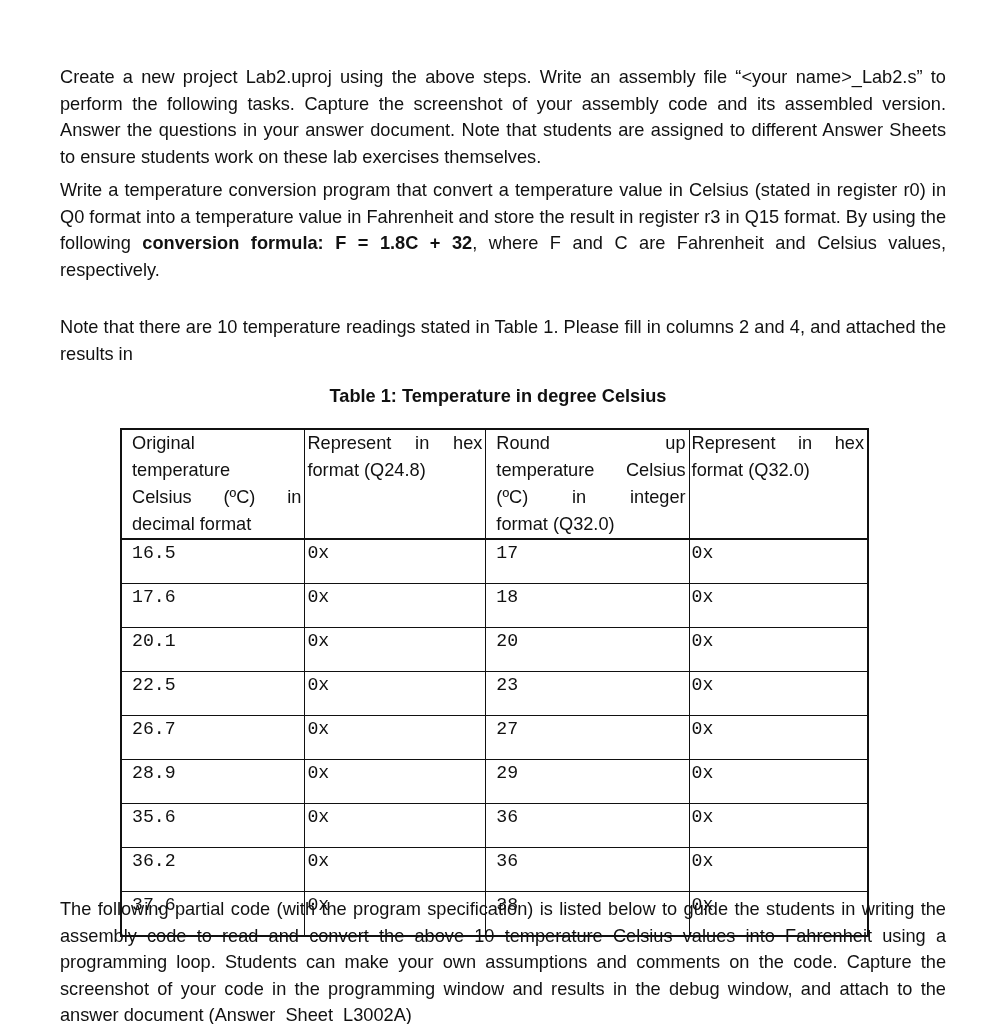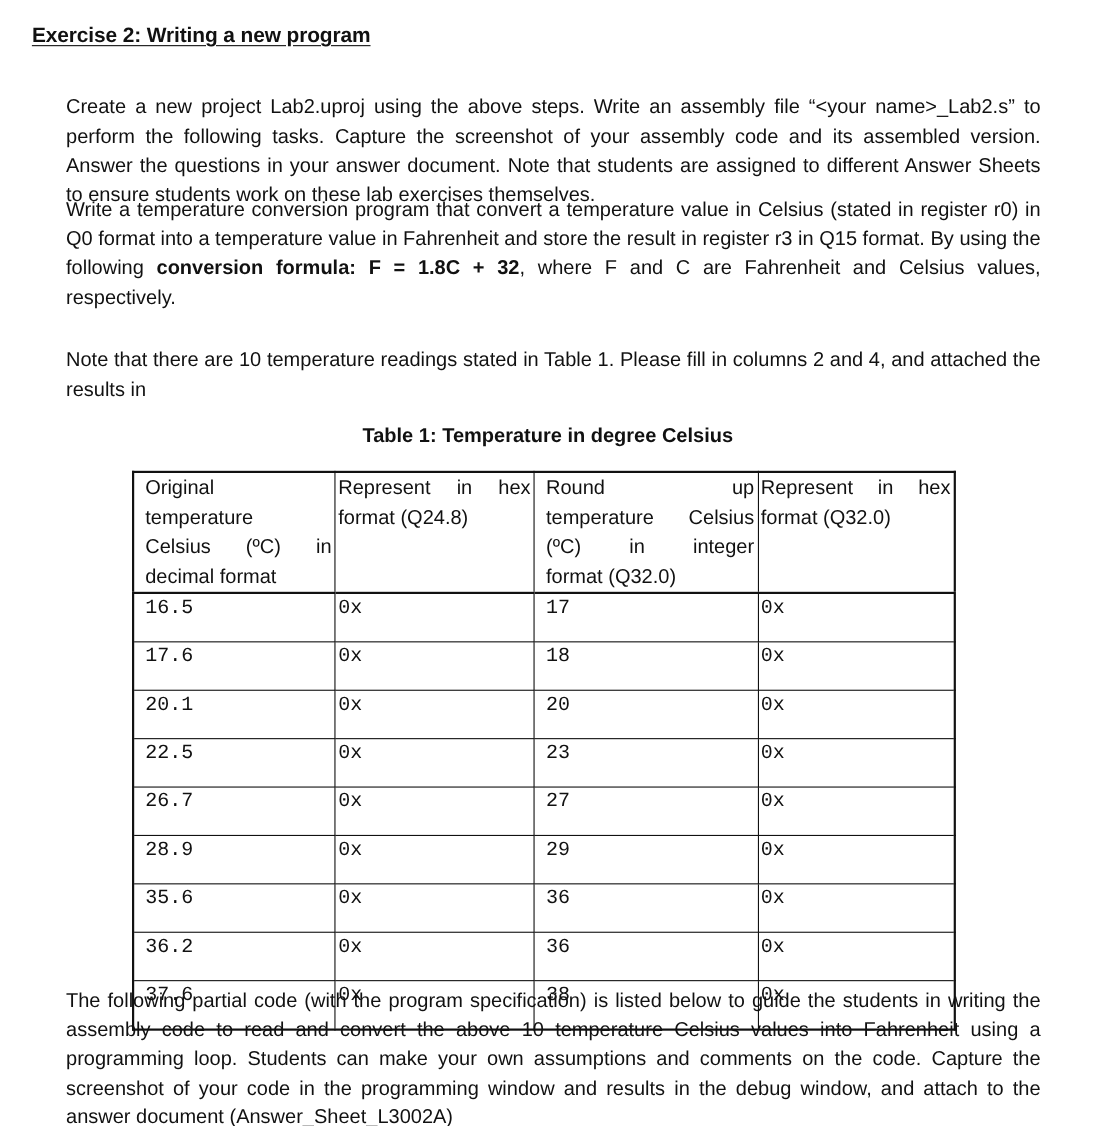--- a/index.html
+++ b/index.html
@@ -34,21 +34,21 @@
     .para {
       position: absolute;
       left: 60px;
       width: 886px;
       font-size: 18.2px;
       line-height: 26.6px;
       text-align: justify;
       text-align-last: left;
     }
     .para b { font-weight: bold; }
-    #p1 { top: 64px; margin-top: 20px; }
+    #p1 { top: 64px; }
     #p2 { top: 177px; }
     #p3 { top: 314px; }
     #p4 { top: 896px; }
 
     .caption {
       position: absolute;
       left: 0;
       width: 1004px;
       top: 386px;
       text-align: center;
@@ -93,21 +93,20 @@
       font-family: Liberation Mono, monospace;
     }
     .hdr-cell .line { display: block; text-align: justify; text-align-last: justify; }
     .hdr-cell .line.last { text-align-last: left; }
   </style>
 </head>
 <body>
 
 <div class="page">
 
-  <div class="heading">Exercise 2: Writing a new program</div>
 
   <div class="para" id="p1">Create a new project Lab2.uproj using the above steps.  Write an assembly file “&lt;your name&gt;_Lab2.s” to perform the following tasks. Capture the screenshot of your assembly code and its assembled version. Answer the questions in your answer document. Note that students are assigned to different Answer Sheets to ensure students work on these lab exercises themselves.</div>
 
   <div class="para" id="p2"><span>Write a temperature conversion program that convert a temperature value in Celsius (stated in register r0) in Q0 format into a temperature value in Fahrenheit and store the result in register r3 in Q15 format. By using the following </span><b>conversion formula: F = 1.8C + 32</b><span>, where F and C are Fahrenheit and Celsius values, respectively.</span></div>
 
   <div class="para" id="p3">Note that there are 10 temperature readings stated in Table 1. Please fill in columns 2 and 4, and attached the results in</div>
 
   <div class="caption"><span>Table 1: Temperature in degree Celsius</span></div>
 
   <table class="temp">

